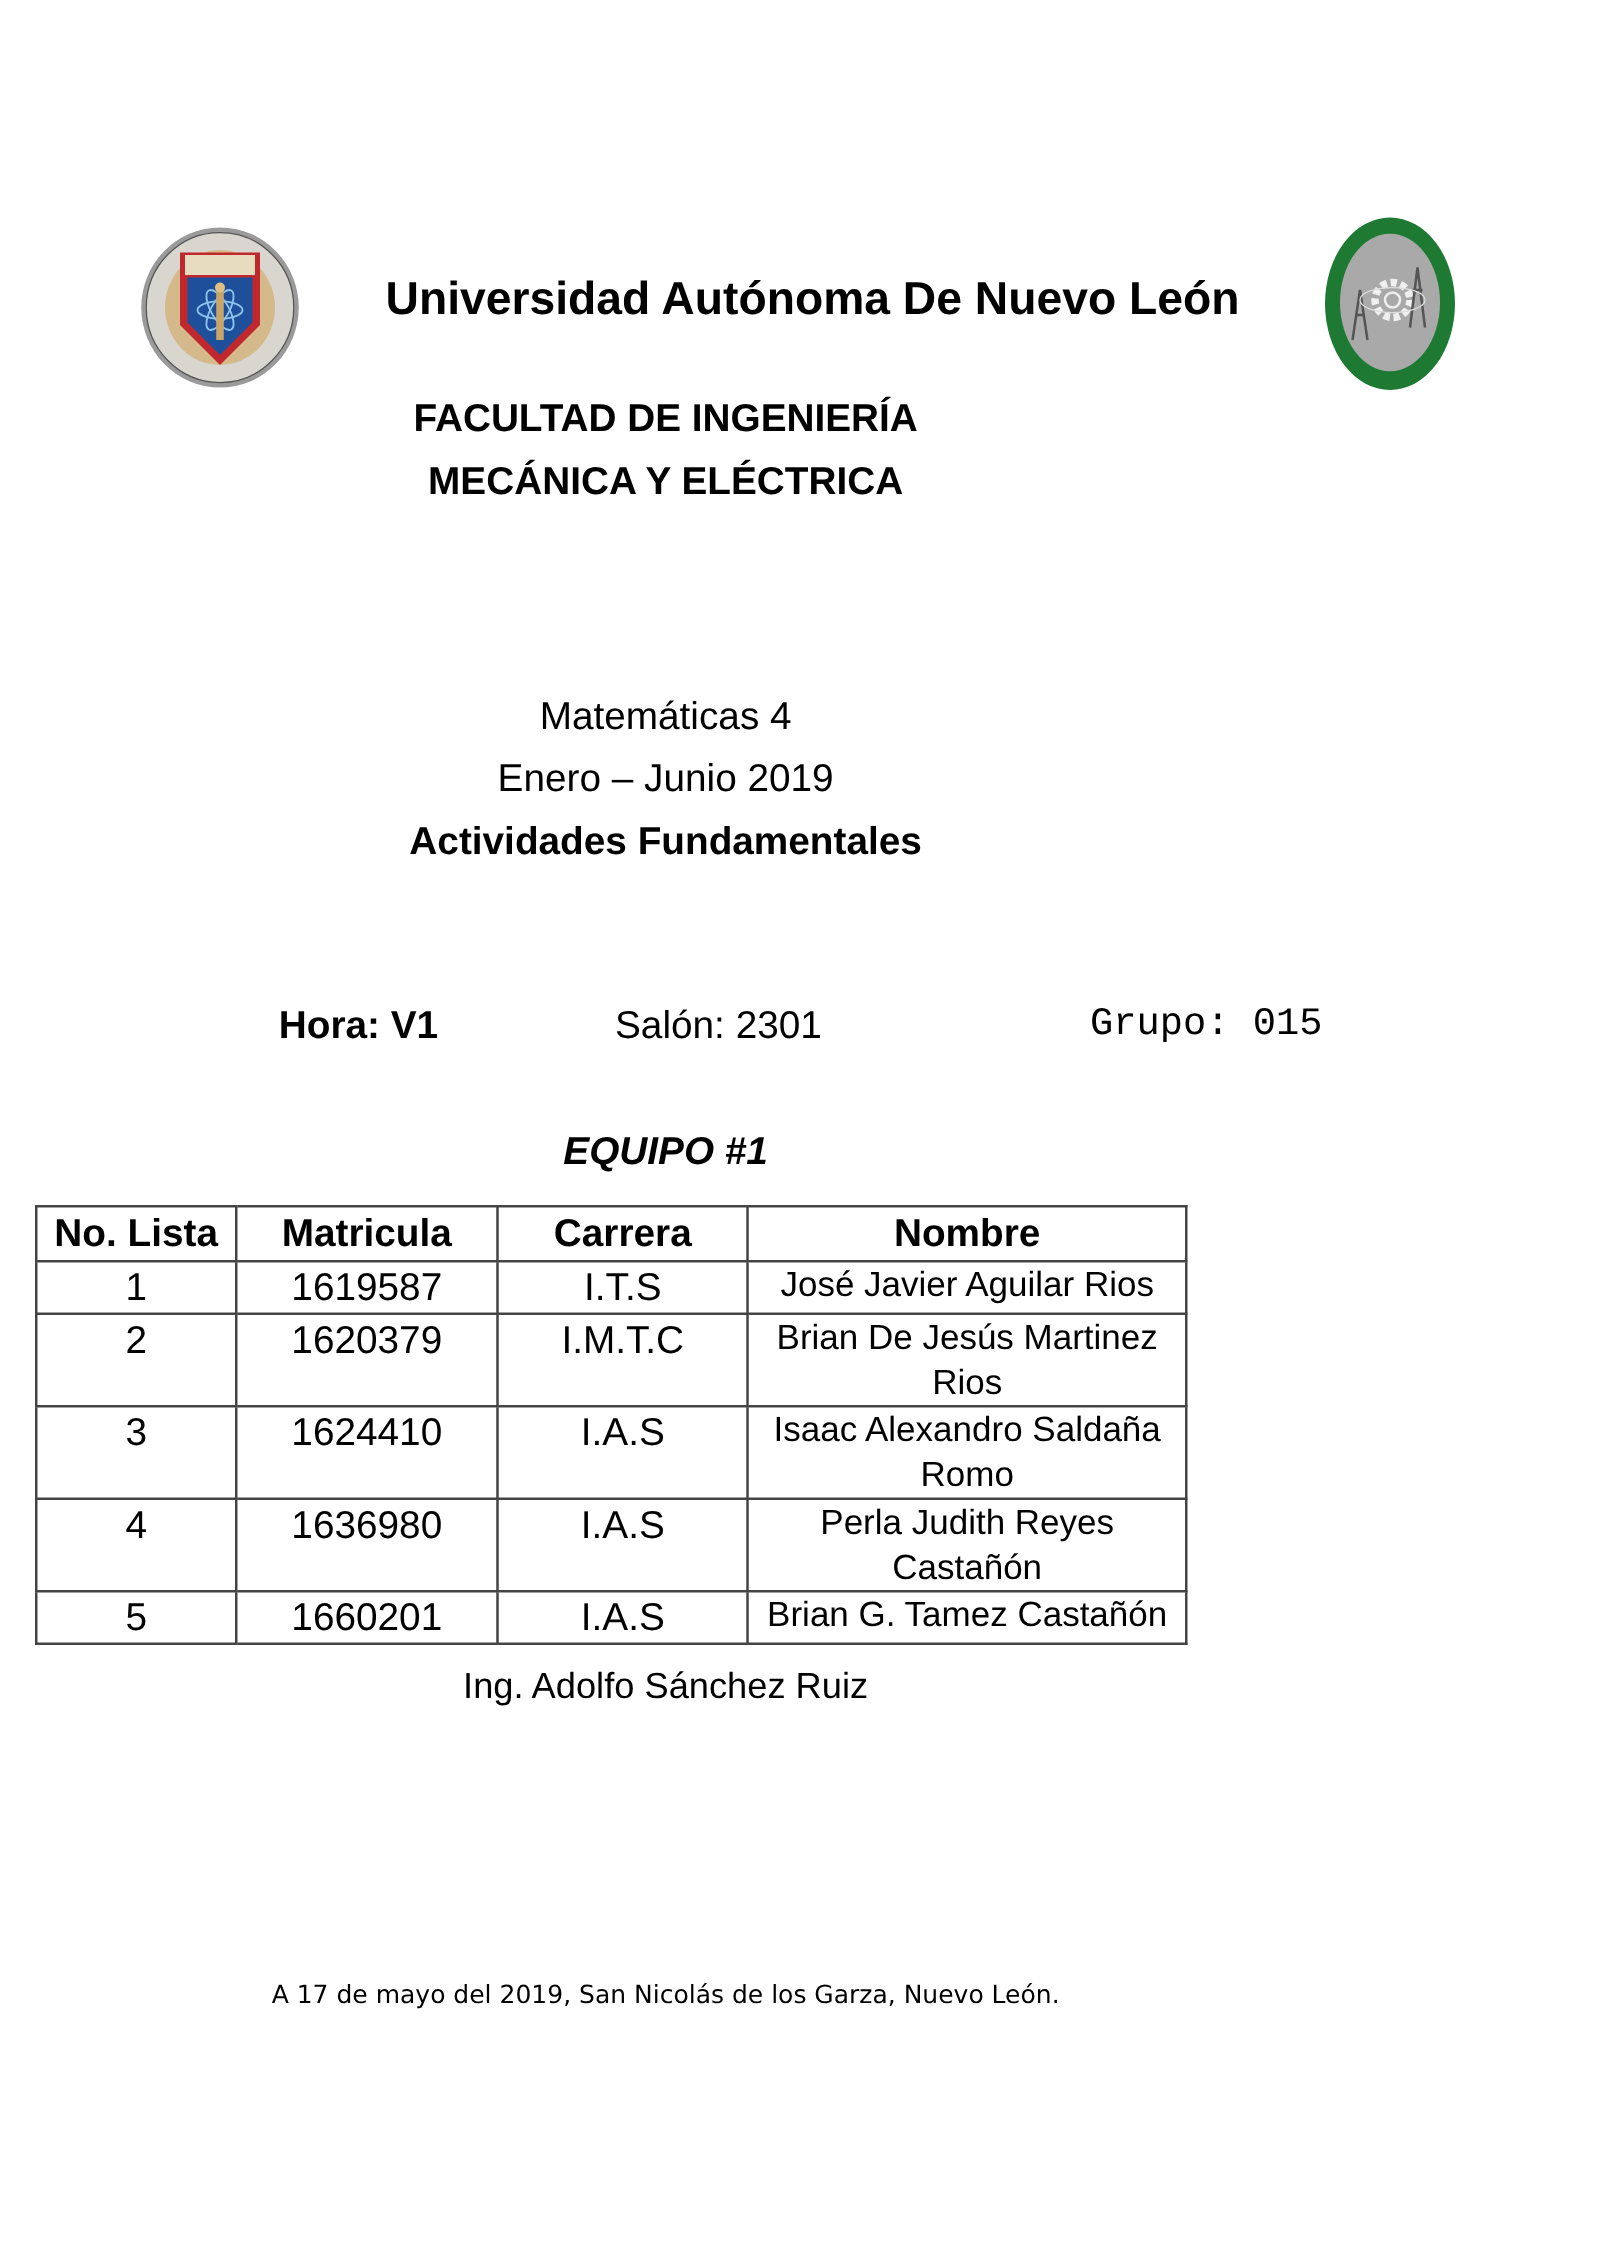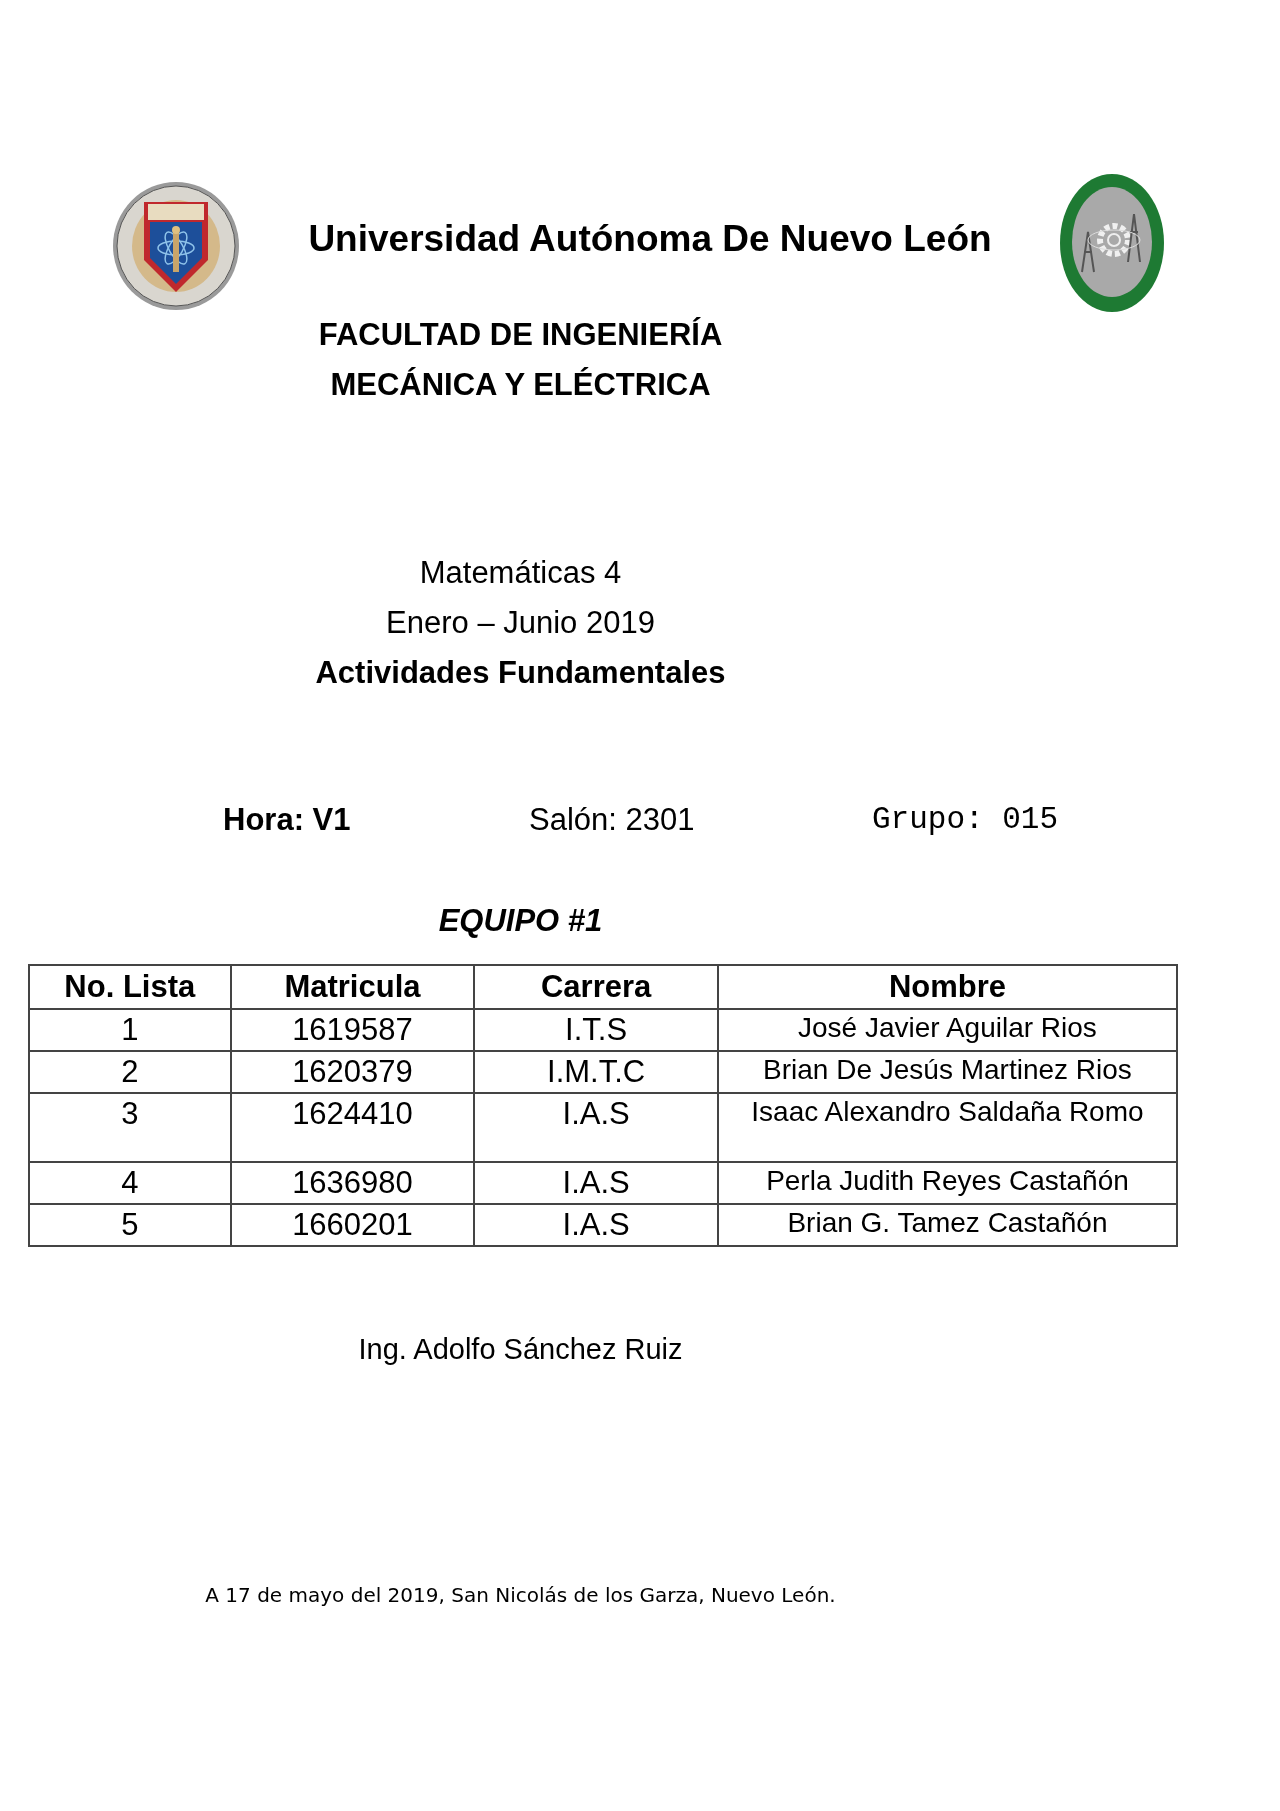--- a/index.html
+++ b/index.html
@@ -1,28 +1,28 @@
 <!DOCTYPE html>
 <html><head>
 <meta charset="utf-8">
 <style>
   html, body { margin:0; padding:0; background:#ffffff; }
   body { width:1280px; height:1811px; position:relative; overflow:hidden;
          font-family:"Liberation Sans", sans-serif; color:#000; }
   .abs { position:absolute; }
-  .center { left:0; width:1041px; text-align:center; }
+  .center { left:12px; width:1041px; text-align:center; }
   .uni-title { top:200px; left:270px; width:760px; text-align:center;
                font-size:37px; font-weight:bold; letter-spacing:0px;margin-top:18px; }
   .fac { font-size:31px; font-weight:bold; }
   .subj { font-size:31px; }
   .bold31 { font-size:31px; font-weight:bold; }
   .info { top:802px; font-size:31px; }
   .logo-left { left:110px; top:180px; width:133px; height:133px; }
   .logo-right { left:1058px; top:172px; width:108px; height:142px; }
-  table.roster { position:absolute; left:28px; top:964px; width:1150px;
+  table.roster { position:absolute; left:28px; top:964px; width:922px;
                  border-collapse:collapse; font-size:31px; }
   table.roster th, table.roster td { border:2px solid #444; text-align:center;
                  padding:0; vertical-align:top; }
   table.roster th { font-weight:bold; height:38px; line-height:42px; }
   table.roster td { height:38px; line-height:40px; }
   table.roster td.name { font-size:28px; line-height:36px; }
   table.roster tr.tall td { height:67px; }
   .signer { top:1333px; font-size:29px; font-weight:normal; }
   .footer { top:1583px; font-size:20px; font-family:"DejaVu Sans", sans-serif; }
 </style>
@@ -60,21 +60,21 @@
 </div>
 
 <div class="abs center fac" style="top:317px;">FACULTAD DE INGENIERÍA</div>
 <div class="abs center fac" style="top:367px;">MECÁNICA Y ELÉCTRICA</div>
 
 <div class="abs center subj" style="top:555px;">Matemáticas 4</div>
 <div class="abs center subj" style="top:605px;">Enero – Junio 2019</div>
 <div class="abs center bold31" style="top:655px;">Actividades Fundamentales</div>
 
 <div class="abs info" style="left:223px;font-weight:bold;">Hora: V1</div>
-<div class="abs info" style="left:529px;">Salón: 2301</div>
+<div class="abs info" style="left:492px;">Salón: 2301</div>
 <div class="abs info" style="left:872px;font-family:Liberation Mono, monospace;">Grupo: 015</div>
 
 <div class="abs center bold31" style="top:903px;font-style:italic;">EQUIPO #1</div>
 
 <table class="roster">
   <colgroup>
     <col style="width:202px">
       <col style="width:244px">
       <col style="width:244px">
       <col style="width:460px">

